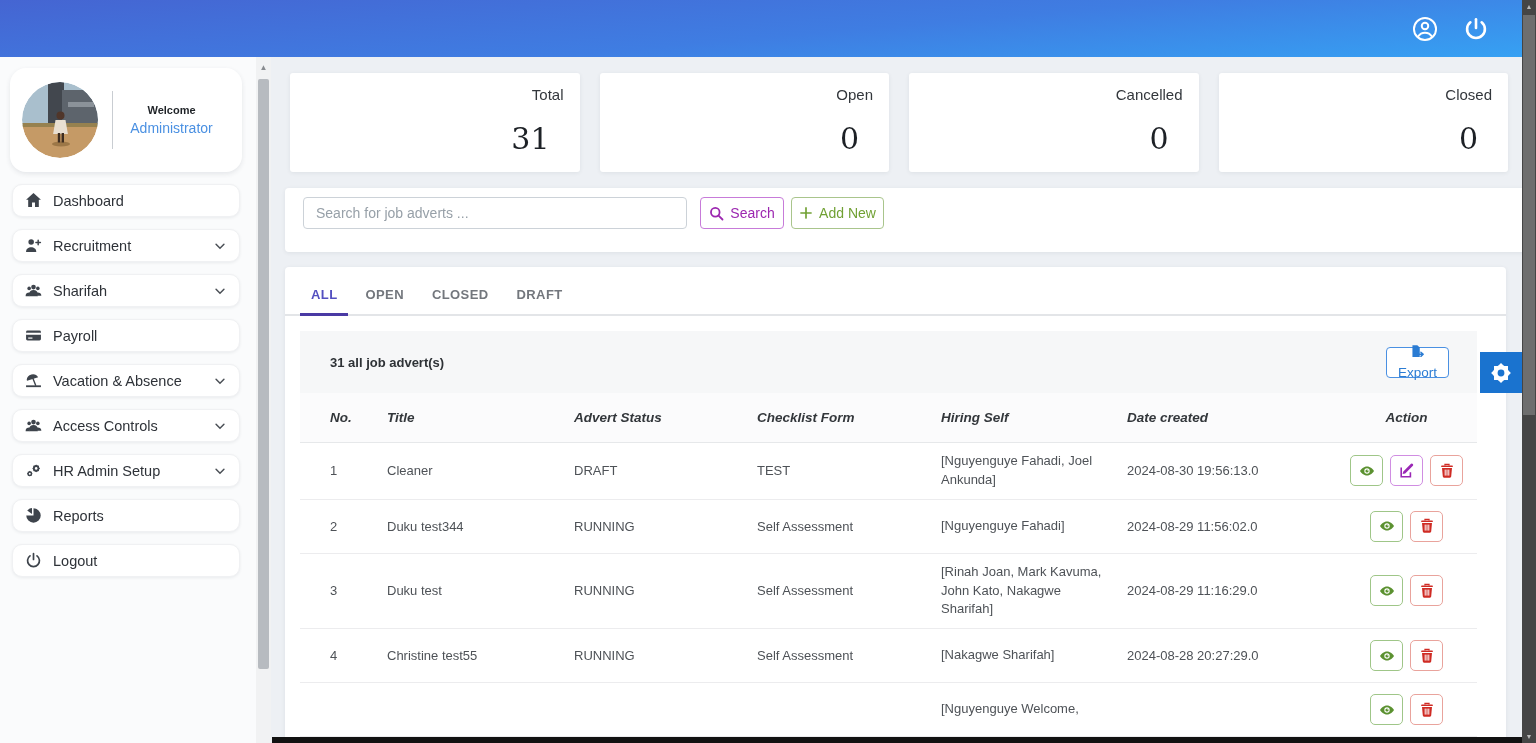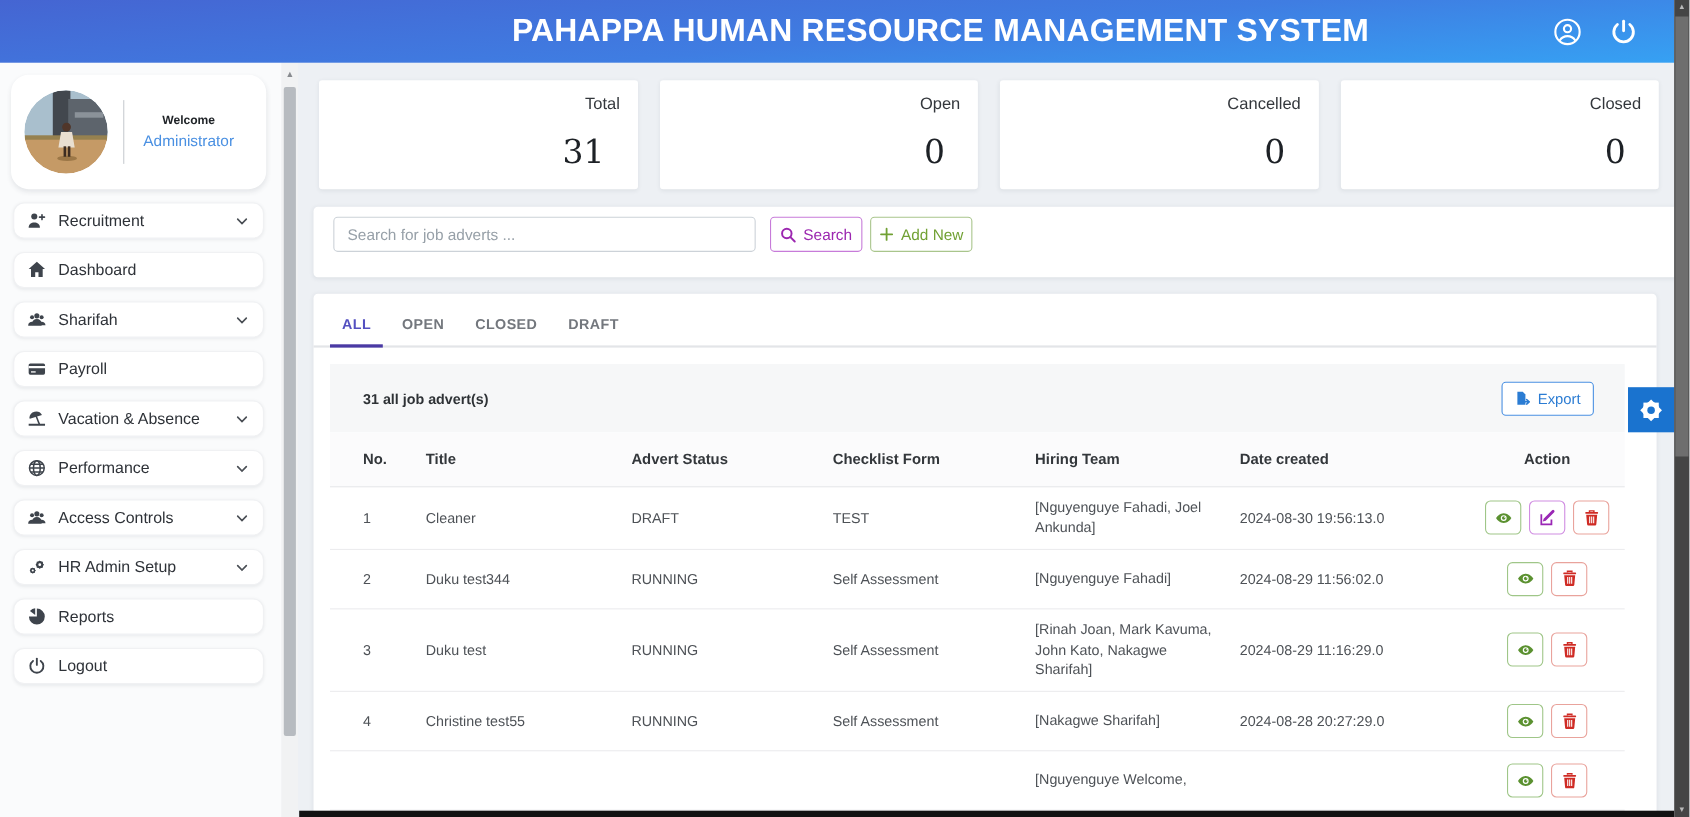--- a/index.html
+++ b/index.html
@@ -70,26 +70,26 @@
   .table-card { position:absolute; left:13px; top:210px; width:1221px; height:560px; background:#fff;
     border-radius:4px 4px 0 0; box-shadow:0 1px 4px rgba(40,50,70,.08); }
   .tabs { display:flex; padding:16px 15px 0; border-bottom:2px solid #e3e5e8; }
   .tab { font-size:13px; font-weight:bold; letter-spacing:.4px; color:#73777d;
     padding:4px 11px 11px; margin-right:6px; cursor:pointer; }
   .tab.active { color:#5450c0; border-bottom:3px solid #4a3aa4; margin-bottom:-2px; }
 
   .tbl-toolbar { margin:15px 29px 0 15px; height:62px; background:#f6f7f8;
     display:flex; align-items:center; justify-content:space-between; padding:0 28px 0 30px; }
   .tbl-summary { font-size:13px; font-weight:bold; color:#2e3236; }
-  .btn-export { height:31px; padding:0 11px; border:1px solid #4a90e2; color:#2b7cd3; font-size:13.5px; }
+  .btn-export { height:31px; padding:0 11px; border:1px solid #4a90e2; color:#2b7cd3; font-size:13.5px;flex-direction:column; }
 
   .thead, .trow { display:grid; grid-template-columns:57px 187px 183px 184px 186px 209px 141px;
     align-items:center; margin:0 29px 0 15px; padding-left:30px; }
   .thead { height:50px; background:#fbfbfc; border-bottom:1px solid #e6e8ea; font-size:13.5px;
-    font-weight:bold; color:#33373b; }
+    font-weight:bold; color:#33373b;font-style:italic; }
   .thead > div, .trow > div { padding-right:16px; }
   .thead .col-action { text-align:center; padding-right:0; }
   .trow { min-height:54px; padding-top:9px; padding-bottom:9px; border-bottom:1px solid #ececee;
     font-size:13px; color:#4e5257; }
   .trow .cell-team { line-height:1.45; }
   .actions { display:flex; justify-content:center; gap:7px; padding-right:0 !important; }
   .abtn { width:33px; height:31px; border-radius:5px; background:#fff; display:flex; align-items:center;
     justify-content:center; cursor:pointer; }
   .abtn svg { width:16px; height:16px; display:block; }
   .abtn-view { border:1.5px solid #9fc688; color:#5b9130; }
@@ -104,21 +104,20 @@
   .right-scroll { position:absolute; right:0; top:0; width:14px; height:743px; background:#454545; z-index:50; }
   .right-scroll .arr { position:absolute; left:0; width:14px; text-align:center; font-size:7px; color:#b8b8b8; }
   .right-scroll .thumb { position:absolute; left:1px; top:15px; width:12px; height:400px; background:#6e6e6e; }
 
   .bottom-bar { position:absolute; left:272px; right:14px; bottom:0; height:6px; background:#121212; z-index:45; }
 </style>
 </head>
 <body>
 
 <header class="topbar">
-  <h1>PAHAPPA HUMAN RESOURCE MANAGEMENT SYSTEM</h1>
   <span class="top-icon ti-user">
     <svg viewBox="0 0 24 24" fill="none" stroke="currentColor" stroke-width="1.8">
       <circle cx="12" cy="12" r="10.2"></circle>
         <circle cx="12" cy="9.3" r="3"></circle>
       <path d="M5.6 19a7.6 7.6 0 0 1 12.8 0" stroke-linecap="round"></path>
     </svg>
   </span>
   <span class="top-icon ti-power">
     <svg viewBox="0 0 24 24" fill="none" stroke="currentColor" stroke-width="2.4" stroke-linecap="round">
       <path d="M12 3v8"></path>
@@ -155,40 +154,40 @@
     <div class="profile-text">
       <div class="welcome">Welcome</div>
       <div class="role">Administrator</div>
     </div>
   </div>
 
   <nav>
     <div class="side-item">
       <span class="sicon">
         <svg viewBox="0 0 16 16" fill="currentColor">
+            <path d="M8 1 1 7.2h2V14h3.6v-4.2h2.8V14H13V7.2h2Z"></path>
+          </svg>
+      </span>
+      <span class="slabel">Dashboard</span>
+    </div>
+
+    <div class="side-item">
+      <span class="sicon">
+        <svg viewBox="0 0 16 16" fill="currentColor">
             <circle cx="5.8" cy="4.6" r="2.6"></circle>
           <path d="M1 13.8c0-2.6 2.2-4.2 4.8-4.2s4.8 1.6 4.8 4.2v.4H1Z"></path>
           <path d="M12.4 3v4.2M10.3 5.1h4.2" stroke="currentColor" stroke-width="1.4" fill="none" stroke-linecap="round"></path>
           </svg>
       </span>
       <span class="slabel">Recruitment</span>
       <span class="chev">
         <svg viewBox="0 0 16 16" fill="none" stroke="currentColor" stroke-width="1.7" stroke-linecap="round">
             <path d="M3.5 6 8 10.5 12.5 6"></path>
           </svg>
       </span>
-    </div>
-
-    <div class="side-item">
-      <span class="sicon">
-        <svg viewBox="0 0 16 16" fill="currentColor">
-            <path d="M8 1 1 7.2h2V14h3.6v-4.2h2.8V14H13V7.2h2Z"></path>
-          </svg>
-      </span>
-      <span class="slabel">Dashboard</span>
     </div>
 
     <div class="side-item">
       <span class="sicon">
         <svg viewBox="0 0 16 16" fill="currentColor">
             <circle cx="3.9" cy="6" r="1.7"></circle>
             <circle cx="12.1" cy="6" r="1.7"></circle>
             <circle cx="8" cy="4.8" r="2.2"></circle>
           <path d="M.6 12.9c0-1.9 1.5-3 3.3-3 .7 0 1.4.2 2 .5a4.6 4.6 0 0 0-1.7 2.9H.6Z"></path>
           <path d="M11.8 13.3a4.6 4.6 0 0 0-1.7-2.9c.6-.3 1.3-.5 2-.5 1.8 0 3.3 1.1 3.3 3h-3.6Z"></path>
@@ -223,35 +222,20 @@
           </svg>
       </span>
       <span class="slabel">Vacation &amp; Absence</span>
       <span class="chev">
         <svg viewBox="0 0 16 16" fill="none" stroke="currentColor" stroke-width="1.7" stroke-linecap="round">
             <path d="M3.5 6 8 10.5 12.5 6"></path>
           </svg>
       </span>
     </div>
 
-    <div class="side-item">
-      <span class="sicon">
-        <svg viewBox="0 0 16 16" fill="none" stroke="currentColor" stroke-width="1.3">
-          <circle cx="8" cy="8" r="6.3"></circle>
-            <ellipse cx="8" cy="8" rx="2.9" ry="6.3"></ellipse>
-          <path d="M1.7 8h12.6M2.5 4.7h11M2.5 11.3h11"></path>
-          </svg>
-      </span>
-      <span class="slabel">Performance</span>
-      <span class="chev">
-        <svg viewBox="0 0 16 16" fill="none" stroke="currentColor" stroke-width="1.7" stroke-linecap="round">
-            <path d="M3.5 6 8 10.5 12.5 6"></path>
-          </svg>
-      </span>
-    </div>
 
 
     <div class="side-item">
       <span class="sicon">
         <svg viewBox="0 0 16 16" fill="currentColor">
             <circle cx="3.9" cy="6" r="1.7"></circle>
             <circle cx="12.1" cy="6" r="1.7"></circle>
             <circle cx="8" cy="4.8" r="2.2"></circle>
           <path d="M.6 12.9c0-1.9 1.5-3 3.3-3 .7 0 1.4.2 2 .5a4.6 4.6 0 0 0-1.7 2.9H.6Z"></path>
           <path d="M11.8 13.3a4.6 4.6 0 0 0-1.7-2.9c.6-.3 1.3-.5 2-.5 1.8 0 3.3 1.1 3.3 3h-3.6Z"></path>
@@ -380,21 +364,21 @@
         </span>
         <span>Export</span>
       </button>
     </div>
 
     <div class="thead">
       <div>No.</div>
       <div>Title</div>
       <div>Advert Status</div>
       <div>Checklist Form</div>
-      <div>Hiring Team</div>
+      <div>Hiring Self</div>
       <div>Date created</div>
       <div class="col-action">Action</div>
     </div>
 
     <div class="trow">
       <div>1</div>
       <div>Cleaner</div>
       <div>DRAFT</div>
       <div>TEST</div>
       <div class="cell-team">[Nguyenguye Fahadi, Joel Ankunda]</div>

